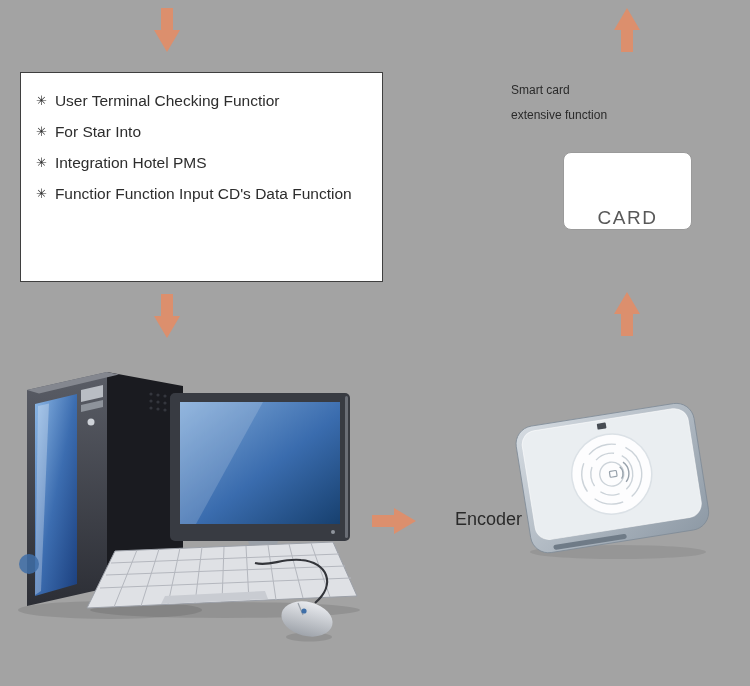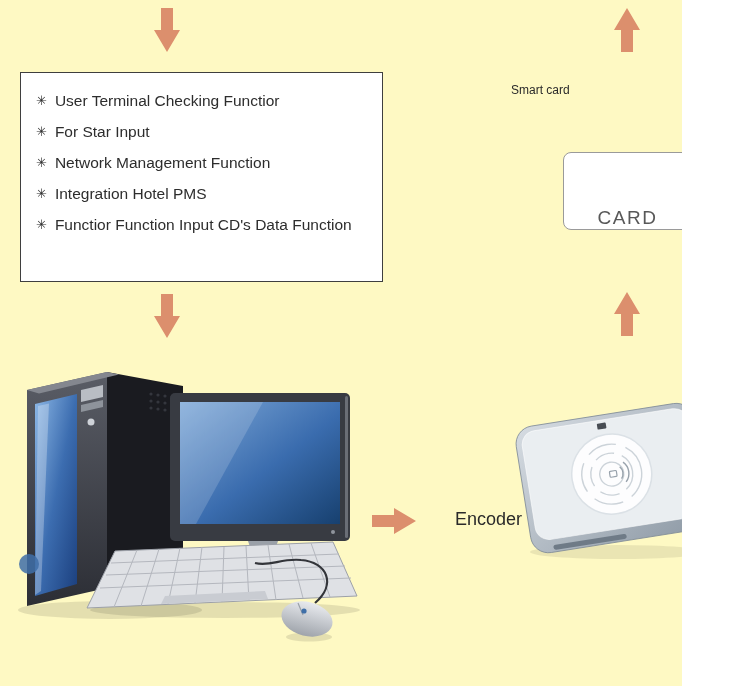--- a/index.html
+++ b/index.html
@@ -1,17 +1,17 @@
 <!DOCTYPE html>
 <html><head>
 <meta charset="utf-8">
 <style>
   html, body { margin: 0; padding: 0; }
   body { font-family: "Liberation Sans", sans-serif; background: #ffffff; }
-  .canvas { position: relative; width: 682px; height: 686px; background: #fef9c3; overflow: hidden; }
+  .canvas { position: relative; width: 750px; height: 686px; background: #a3a3a3; overflow: hidden; }
   .abs { position: absolute; }
   .arrow { line-height: 0; }
 
   .features-box {
     left: 20px; top: 72px; width: 334px; height: 192px;
     border: 1px solid #3f3f3f; background: #ffffff;
     padding: 16px 12px 0 15px;
   }
   .feature-item { font-size: 15.5px; color: #2d2d2d; line-height: 23px; margin-bottom: 7px; }
   .feature-item .bullet { margin-right: 8px; font-size: 13px; position: relative; top: -1px; }
@@ -42,35 +42,33 @@
     <svg width="26" height="44" viewBox="0 0 26 44">
       <path d="M13 0 L26 22 H19 V44 H7 V22 H0 Z" fill="#DC8F6D"></path>
     </svg>
   </div>
 
   <div class="abs features-box">
     <div class="feature-item">
       <span class="bullet">✳</span><span>User Terminal Checking Functior</span>
     </div>
     <div class="feature-item">
-      <span class="bullet">✳</span><span>For Star Input</span>
-    </div>
-    <div class="feature-item">
-      <span class="bullet">✳</span><span>Network Management Function</span>
+      <span class="bullet">✳</span><span>For Star Into</span>
     </div>
     <div class="feature-item">
       <span class="bullet">✳</span><span>Integration Hotel PMS</span>
     </div>
     <div class="feature-item">
       <span class="bullet">✳</span><span>Functior Function Input CD's Data Function</span>
     </div>
   </div>
 
   <div class="abs smart-label">
     <div>Smart card</div>
+    <div>extensive function</div>
   </div>
 
   <div class="abs card-box">
     <span>CARD</span>
   </div>
 
   <div class="abs arrow" style="left:154px; top:294px;">
     <svg width="26" height="44" viewBox="0 0 26 44">
       <path d="M7 0 H19 V22 H26 L13 44 L0 22 H7 Z" fill="#DC8F6D"></path>
     </svg>

